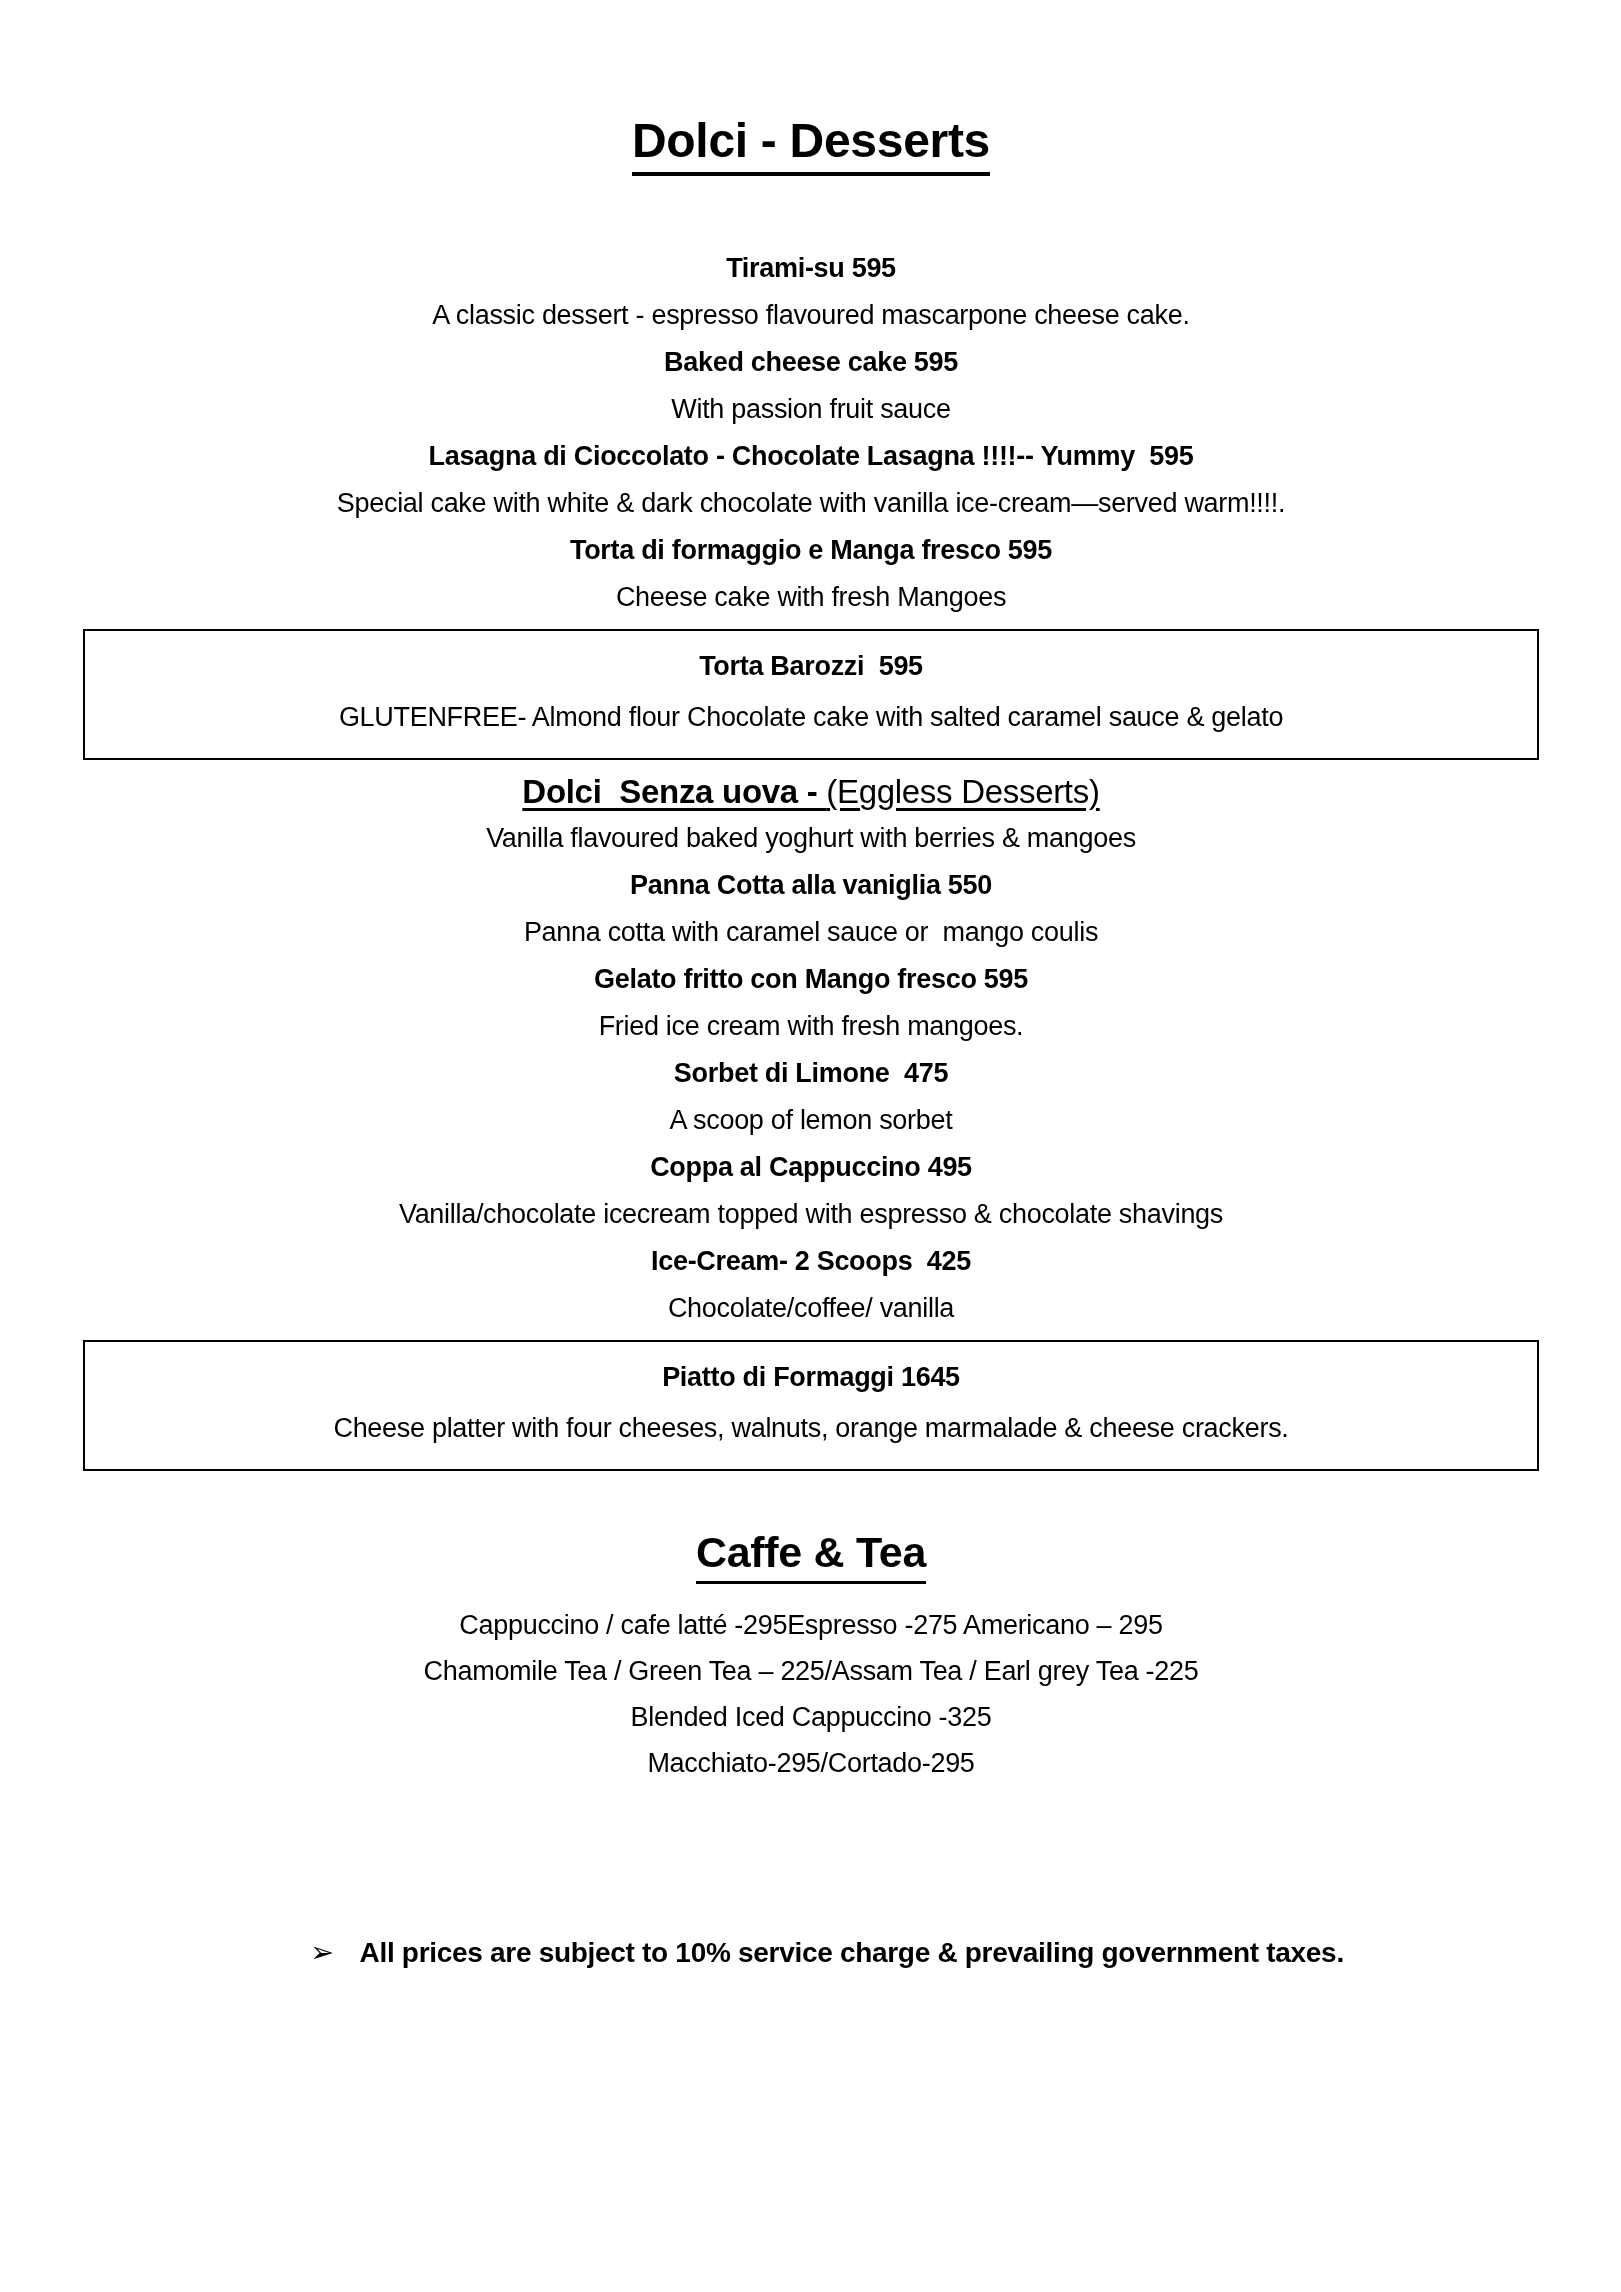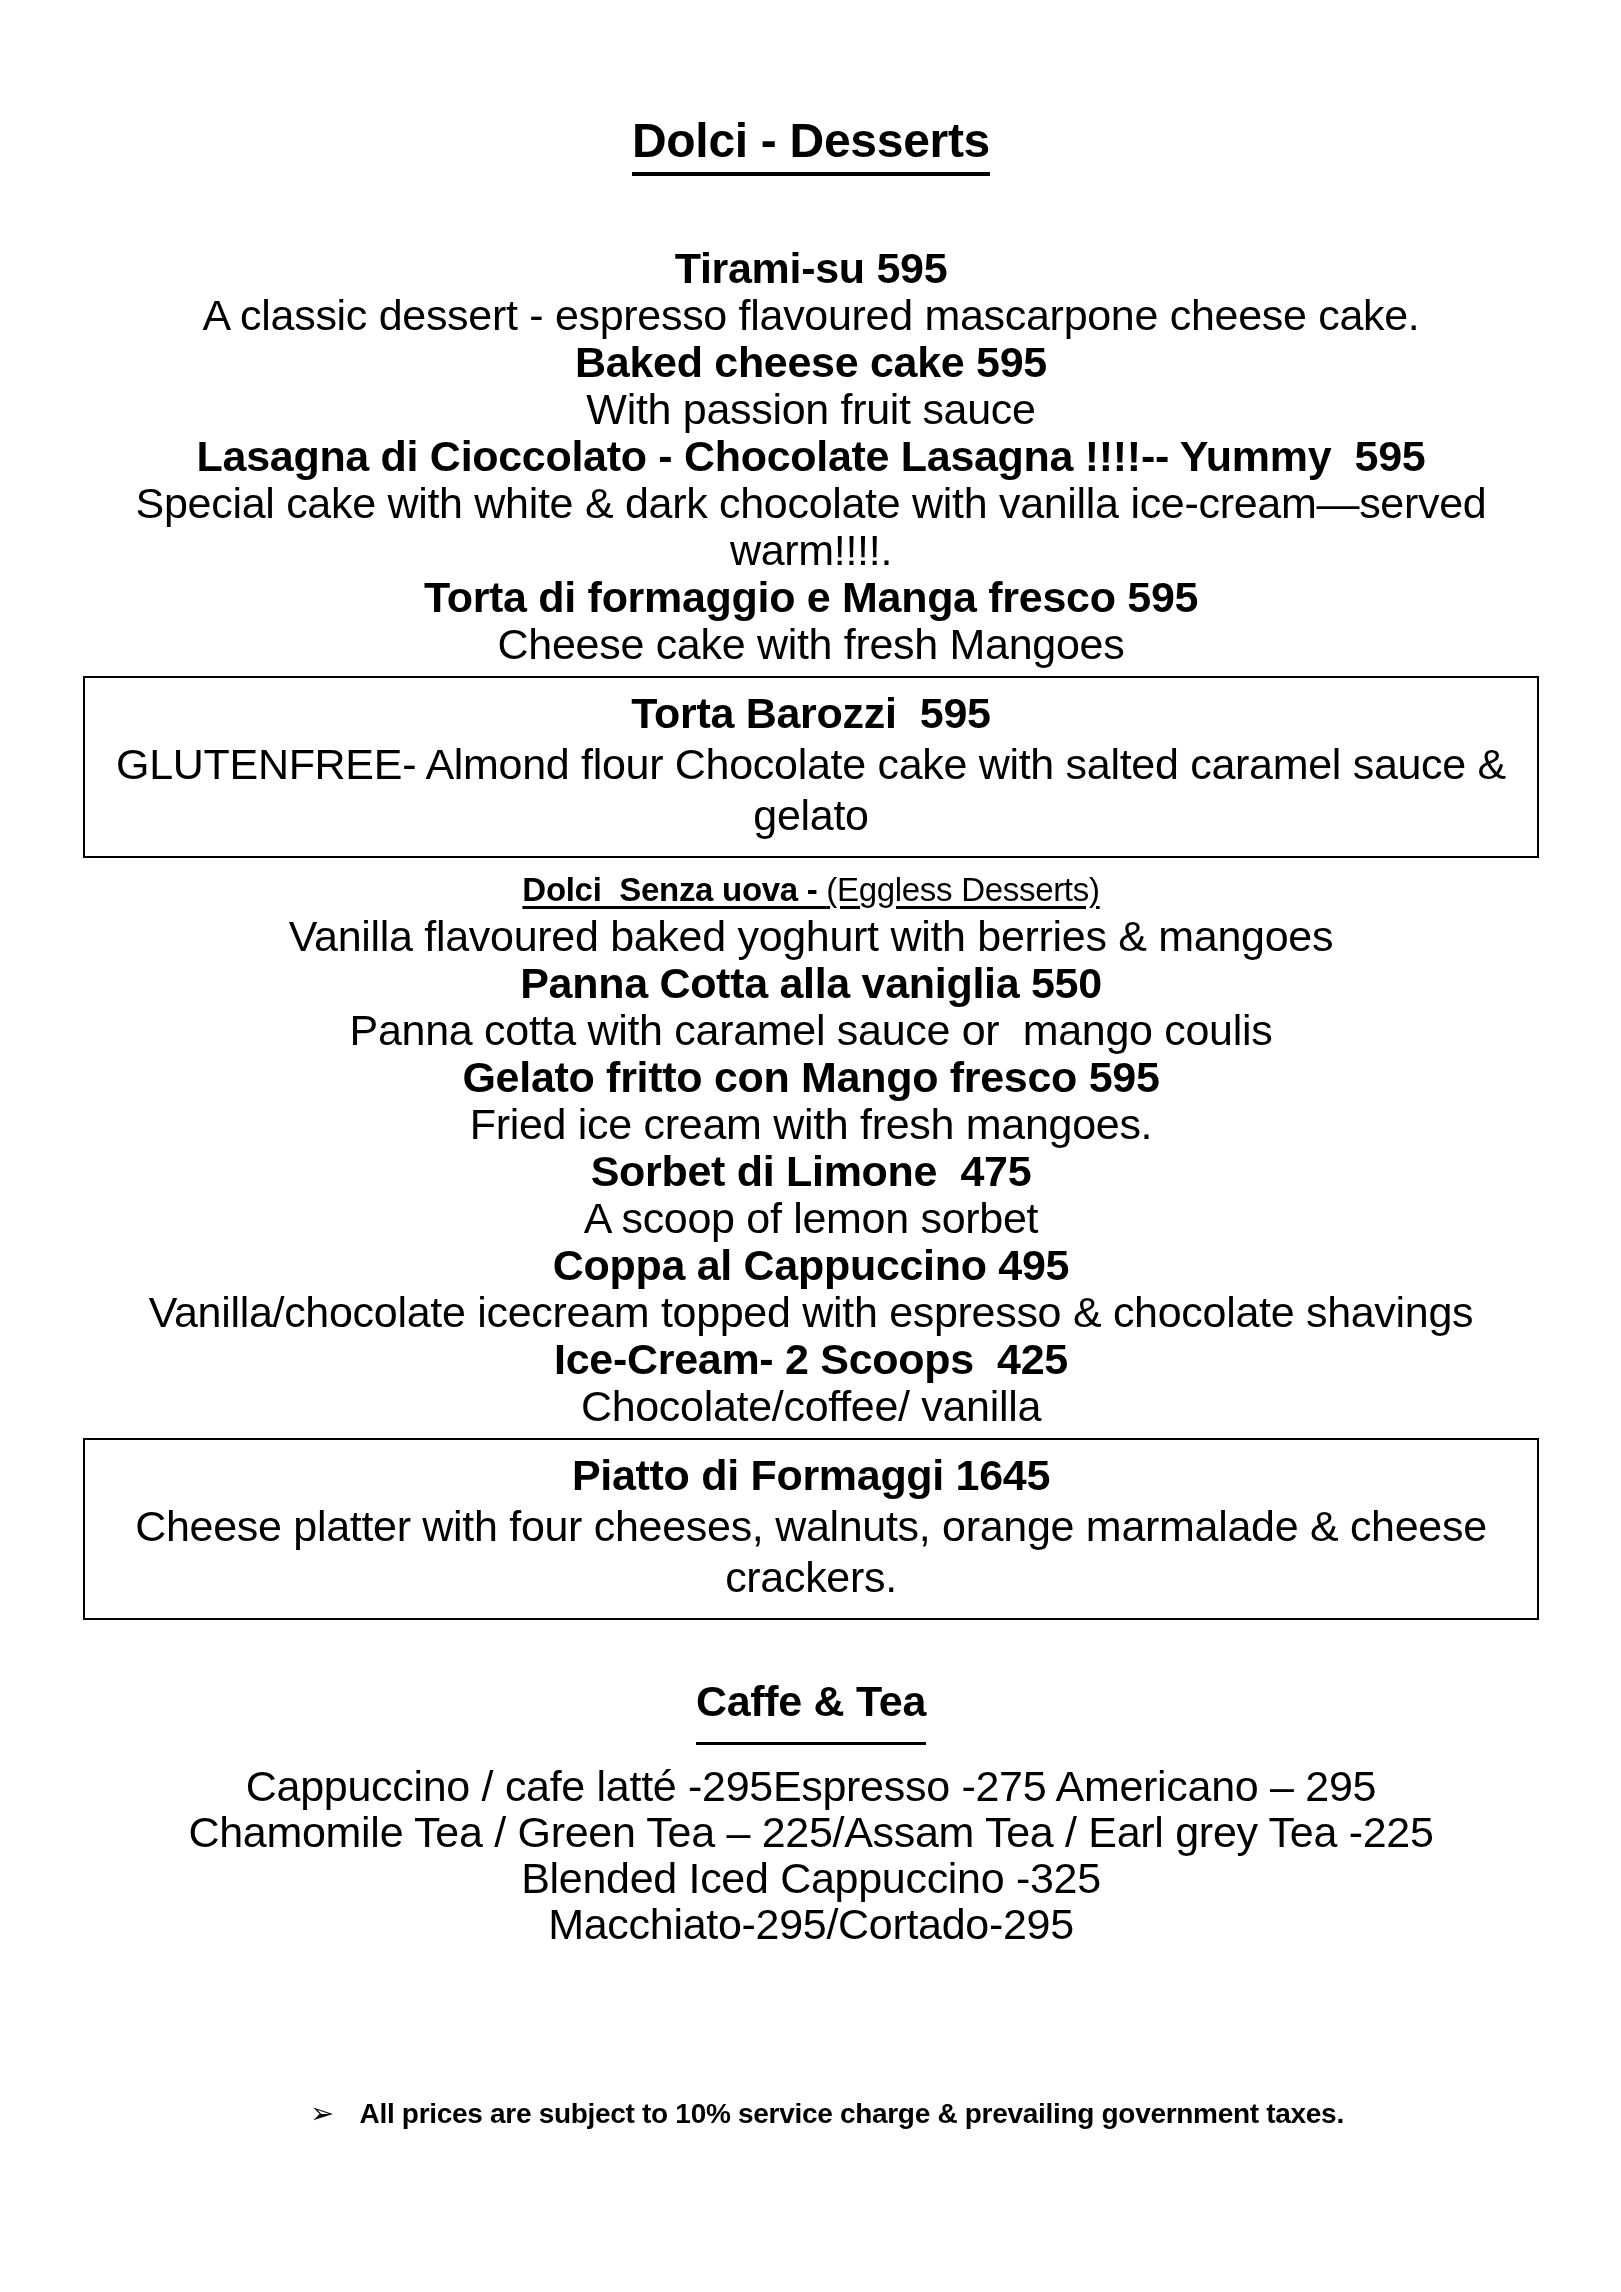--- a/index.html
+++ b/index.html
@@ -21,21 +21,21 @@
     font-weight: 700;
     line-height: 59px;
     margin: 0 0 69px 0;
   }
   .doc-title .u-thick {
     display: inline-block;
     border-bottom: 4.9px solid #000;
     padding-bottom: 2px;
   }
   .line {
-    font-size: 43px;
+    font-size: 27px;
     line-height: 47px;
     text-align: center;
     white-space: pre-wrap;
   }
   .bold { font-weight: 700; }
   .box {
     border: 2.9px solid #000;
     margin: 7.8px 0;
     padding: 9.8px 9.8px 15.7px 9.8px;
   }
@@ -54,21 +54,21 @@
   .caffe-heading {
     text-align: center;
     font-size: 43px;
     font-weight: 700;
     line-height: 53px;
     margin: 55px 0 17.6px 0;
   }
   .caffe-heading .u-thick {
     display: inline-block;
     border-bottom: 3.9px solid #000;
-    padding-bottom: 14px;
+    padding-bottom: 2px;
   }
   .caffe .line { line-height: 46px; }
   .footer-note {
     margin-top: 147px;
     text-align: left;
     padding-left: 227px;
     font-size: 28px;
     font-weight: 700;
     line-height: 39px;
     white-space: pre-wrap;

